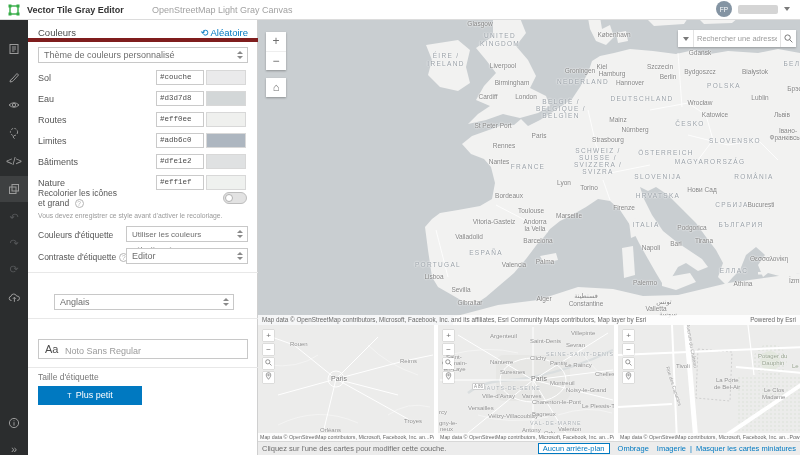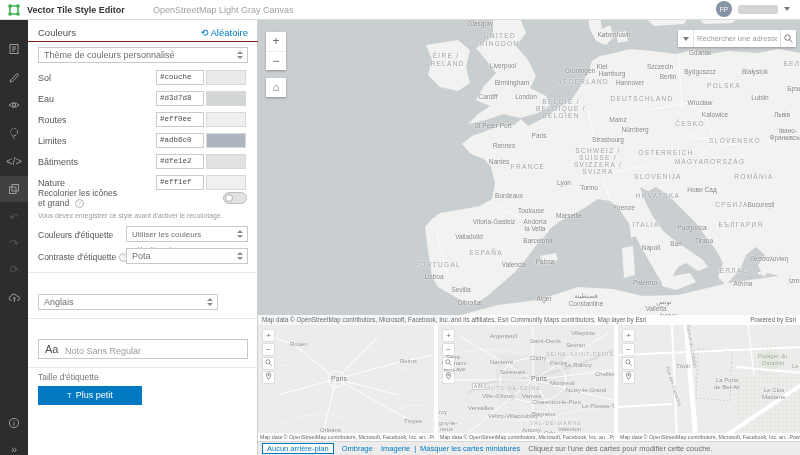--- a/index.html
+++ b/index.html
@@ -25,21 +25,21 @@
     justify-content:center; color:#9b9b9b; font-size:11px; cursor:pointer; }
   .rail-ic svg { stroke:#9b9b9b; fill:none; stroke-width:1; }
   .rail-ic.active { background:#3e4041; }
   .rail-ic.faded { color:#555759; }
 
   
   #panel { position:absolute; left:28px; top:20px; width:230px; height:435px; background:#fff;
     border-right:1px solid #cfcfcf; z-index:20; font-size:9px; color:#555; }
   .sec-hd { position:absolute; left:0; width:230px; padding-left:10px; font-size:9.5px; color:#4c4c4c; }
   .divider { position:absolute; left:0; width:230px; border-top:1px solid #e8e8e8; }
-  #colors-hd { top:4px; height:18px; line-height:18px; border-bottom:1px solid #7f1d1d; }
+  #colors-hd { top:4px; height:18px; line-height:18px; border-bottom:4px solid #7f1d1d; }
   #random-link { position:absolute; right:10px; top:0; color:#0079c1; cursor:pointer; }
   .select { position:absolute; height:16px; border:1px solid #c8c8c8; background:#fff; color:#6e6e6e;
     font-size:9px; line-height:14px; padding-left:5px; cursor:pointer; }
   .sel-arrows { position:absolute; right:4px; top:3px; }
   .sel-arrows i, .sel-arrows b { display:block; width:0; height:0; border-left:3px solid transparent;
     border-right:3px solid transparent; }
   .sel-arrows i { border-bottom:3.5px solid #8a8a8a; margin-bottom:2px; }
   .sel-arrows b { border-top:3.5px solid #8a8a8a; }
   .crow { position:absolute; left:0; width:230px; height:16px; }
   .crow .lab { position:absolute; left:10px; top:3px; color:#555; }
@@ -122,21 +122,21 @@
 <body>
 
 <div id="header">
   <svg id="logo" viewBox="0 0 12 12">
     <rect x="2" y="2" width="8" height="8" fill="none" stroke="#35ac46" stroke-width="1.4"></rect>
     <rect x="0.5" y="0.5" width="3" height="3" fill="#35ac46"></rect>
     <rect x="8.5" y="0.5" width="3" height="3" fill="#35ac46"></rect>
     <rect x="0.5" y="8.5" width="3" height="3" fill="#35ac46"></rect>
     <rect x="8.5" y="8.5" width="3" height="3" fill="#35ac46"></rect>
   </svg>
-  <span id="app-title">Vector Tile Style Editor</span>
+  <span id="app-title">Vector Tile Gray Editor</span>
   <span id="doc-title">OpenStreetMap Light Gray Canvas</span>
   <div id="user">
     <div id="avatar">FP</div>
     <div id="user-name"></div>
     <div class="chev"></div>
   </div>
 </div>
 
 <div id="rail">
   <div class="rail-ic" style="top:16px">
@@ -259,29 +259,29 @@
     <span class="sel-arrows">
         <i></i>
         <b></b>
       </span>
   </div>
 
   <div class="inline-lab" style="top:232px;">
     <span>Contraste d'étiquette</span><span class="qmark">?</span>
   </div>
   <div class="select" style="left:98px; top:228px; width:122px;">
-    <span>Pota</span>
+    <span>Editor</span>
     <span class="sel-arrows">
         <i></i>
         <b></b>
       </span>
   </div>
 
   <div class="divider" style="top:252px;"></div>
-  <div class="select" style="left:10px; top:274px; width:180px;">
+  <div class="select" style="left:26px; top:274px; width:180px;">
     <span>Anglais</span>
     <span class="sel-arrows">
         <i></i>
         <b></b>
       </span>
   </div>
 
   <div class="divider" style="top:298px;"></div>
   <div id="font-box" style="top:319px;">
     <span id="font-sample">Aa</span>
@@ -606,15 +606,15 @@
         <span class="nlbl street" style="left: 56px; top: 58px; transform: translateX(-50%) rotate(72deg);">Rue des Capucins</span>
       </div>
     <div class="mini-attr">
       <span>Map data © OpenStreetMap contributors, Microsoft, Facebook, Inc. an...</span>
         <span>Powered by Esri</span>
     </div>
   </div>
 </div>
 
 <div id="bottombar">
+  <span id="bottom-hint">Cliquez sur l'une des cartes pour modifier cette couche.</span>
   <span id="bottom-links"><span class="blink boxed">Aucun arrière-plan</span><span class="blink">Ombrage</span><span class="blink">Imagerie</span><span class="bpipe">|</span><span class="blink">Masquer les cartes miniatures</span></span>
-  <span id="bottom-hint">Cliquez sur l'une des cartes pour modifier cette couche.</span>
 </div>
 
 </body></html>

